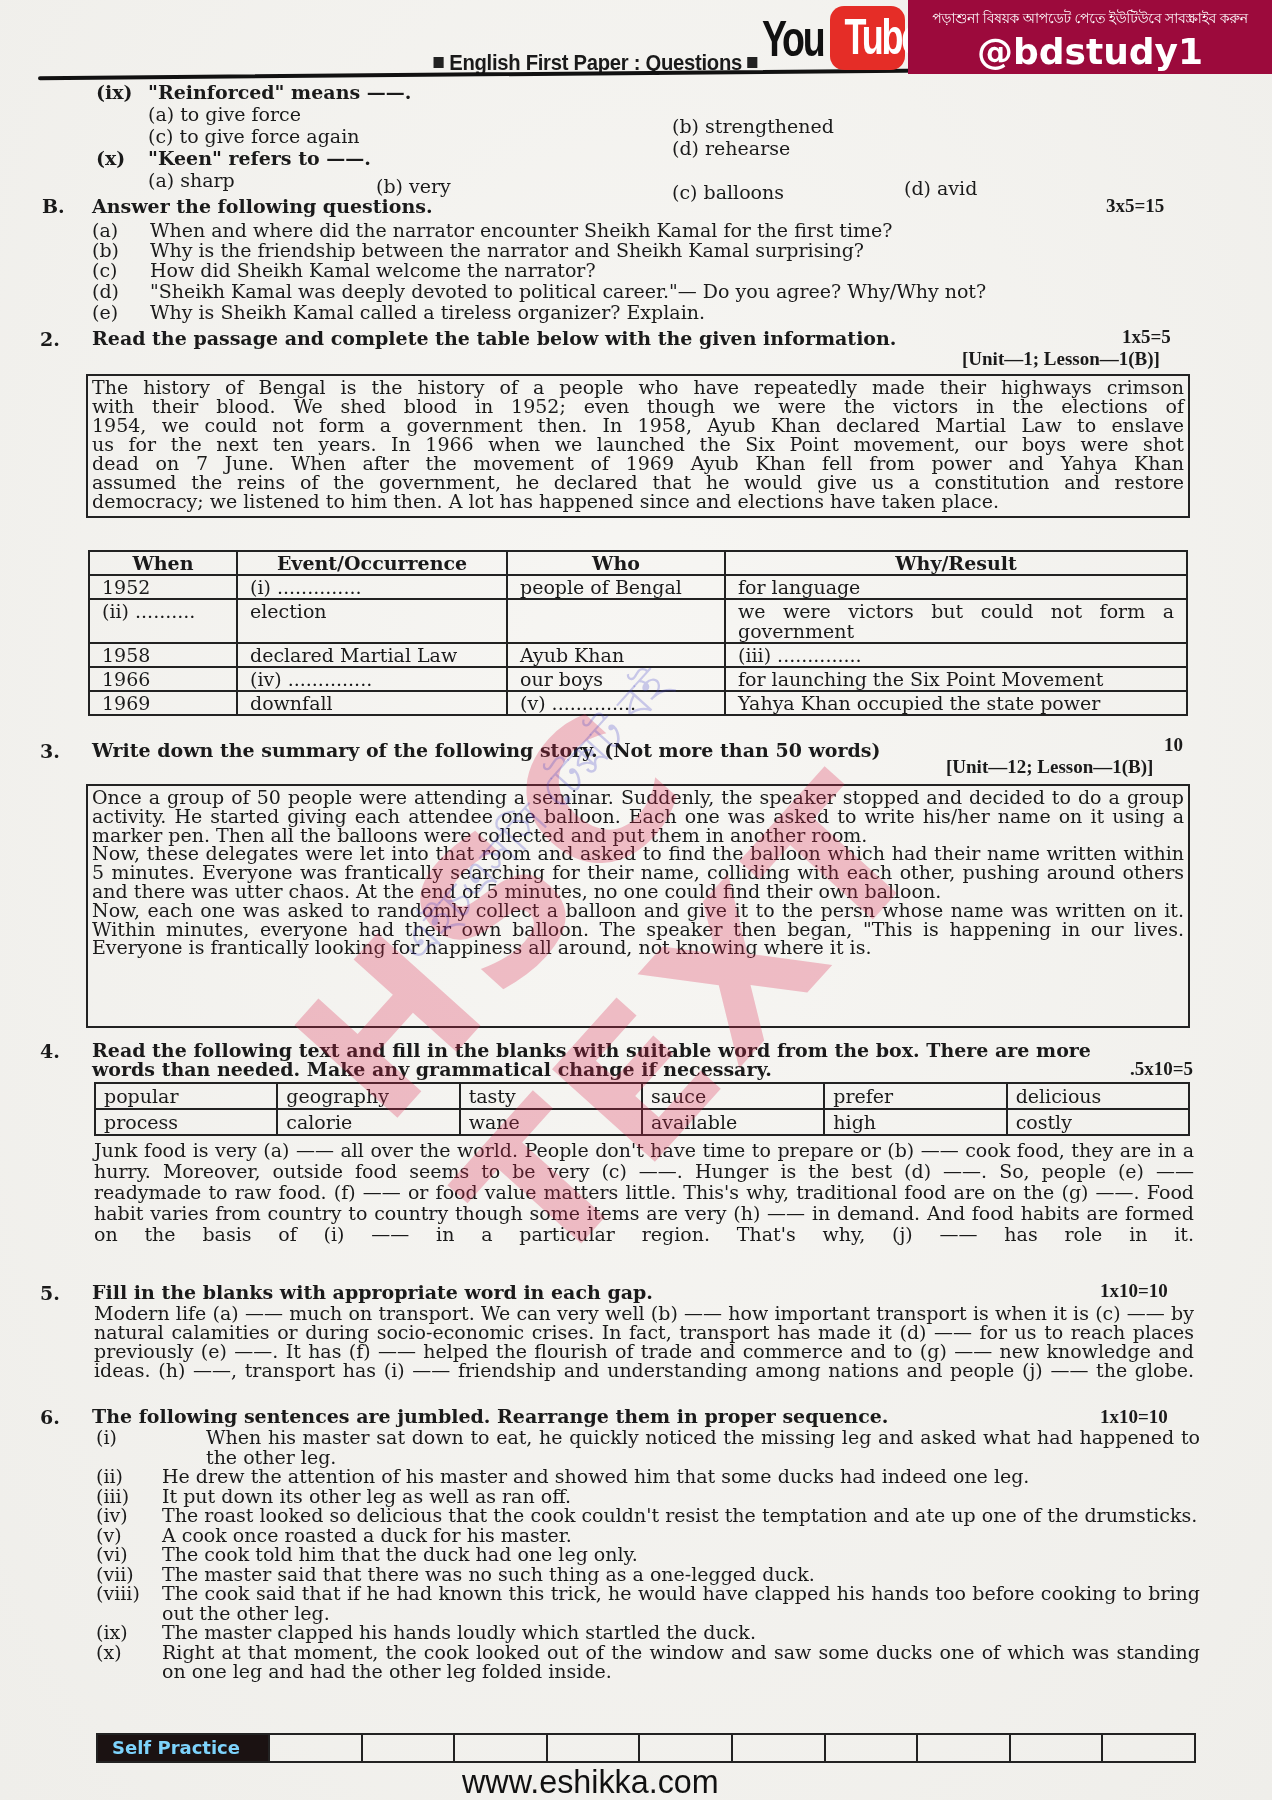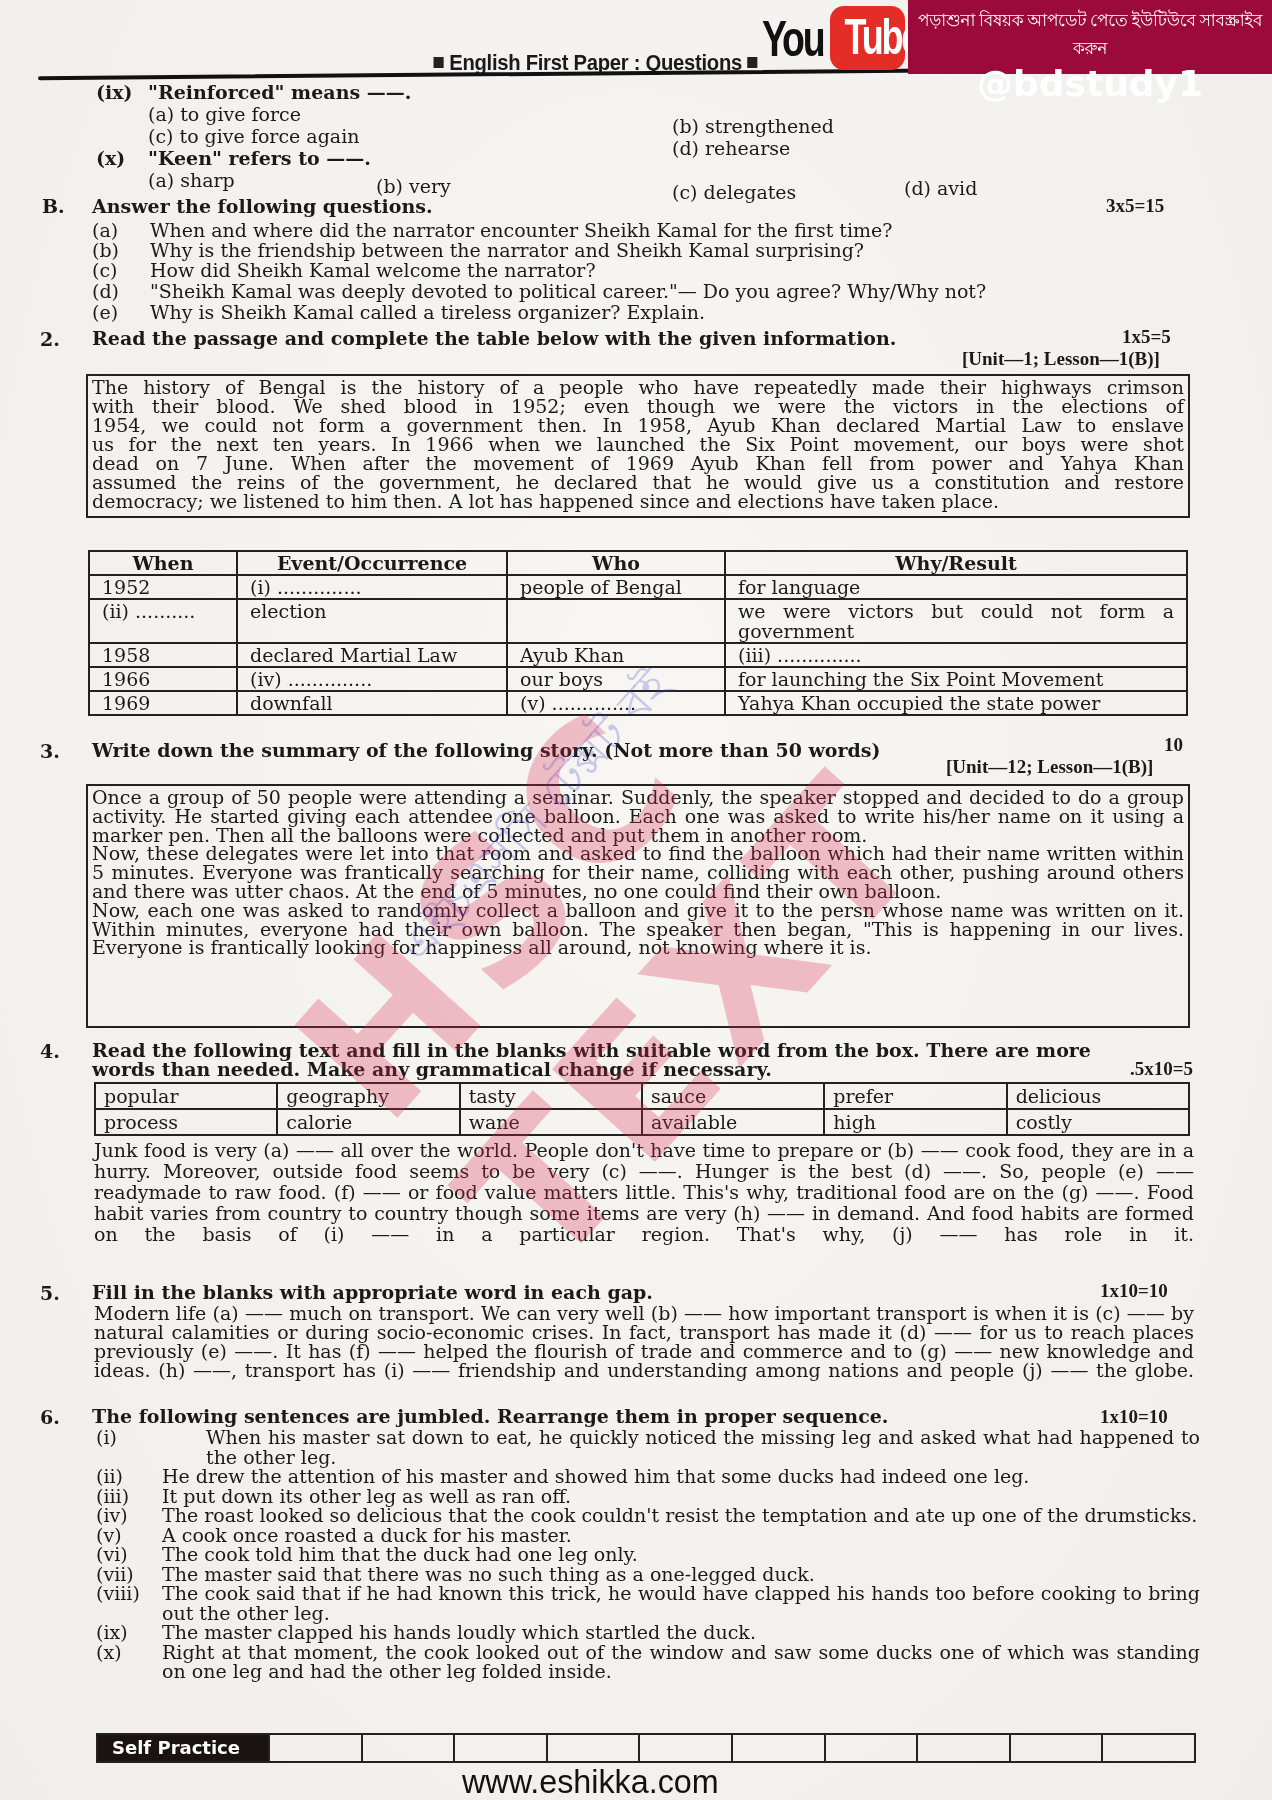--- a/index.html
+++ b/index.html
@@ -15,21 +15,21 @@
   .hdr-rule { position: absolute; left: 38px; top: 71px; width: 1200px; height: 4px; background: #111;
     border-radius: 3px; transform: rotate(-0.5deg); }
 
   .yt-you { position: absolute; left: 762px; top: 10px; font-family: "Liberation Sans", sans-serif;
     font-weight: bold; font-size: 50px; letter-spacing: -3px; color: #111; transform: scaleX(0.75); transform-origin: left; }
   .yt-tube { position: absolute; left: 830px; top: 6px; width: 75px; height: 64px; background: #e52d27;
     border-radius: 14px; color: #fff; font-family: "Liberation Sans", sans-serif; font-weight: bold;
     font-size: 50px; letter-spacing: -3px; text-align: center; line-height: 62px; }
   .yt-tube span { display: inline-block; transform: scaleX(0.72); }
   .banner { position: absolute; left: 908px; top: 0; width: 364px; height: 74px; background: #9c0a3c; color: #fff; text-align: center; }
-  .banner .bn { font-family: Liberation Serif, serif; font-size: 17px; padding-top: 7px; letter-spacing: -0.3px; }
+  .banner .bn { font-family: Liberation Sans, sans-serif; font-size: 14px; padding-top: 7px; letter-spacing: -0.3px; }
   .banner .handle { font-family: "DejaVu Sans", sans-serif; font-weight: bold; font-size: 36px; line-height: 42px; }
 
   
   .ln { position: absolute; font-size: 19px; line-height: 20px; white-space: nowrap; }
   .b { font-weight: bold; }
   .num { position: absolute; font-weight: bold; font-size: 19px; }
   .mark { position: absolute; font-weight: bold; font-size: 19px; font-family: "Liberation Serif", serif; }
   .lbl { display: inline-block; width: 58px; }
 
   
@@ -52,21 +52,21 @@
 
   
   .wm { position: absolute; left: 250px; top: 560px; font-family: "DejaVu Sans", sans-serif; font-weight: bold;
     font-size: 190px; color: rgba(220, 40, 80, 0.28); transform: rotate(-48deg); transform-origin: center;
     pointer-events: none; letter-spacing: 10px; }
   .wm2 { position: absolute; left: 350px; top: 780px; font-family: "DejaVu Sans", sans-serif; font-size: 46px;
     color: rgba(60, 60, 200, 0.25); transform: rotate(-48deg); pointer-events: none; }
 
   
   .sp { position: absolute; left: 96px; top: 1733px; width: 1100px; height: 30px; display: flex; border: 2px solid #222; }
-  .sp .sp-label { width: 170px; background: #1b1212; color: #ffffff; font-family: "DejaVu Sans", sans-serif; font-weight: bold;
+  .sp .sp-label { width: 170px; background: #1b1212; color: #7dd3fc; font-family: "DejaVu Sans", sans-serif; font-weight: bold;
     font-size: 18px; line-height: 26px; padding-left: 14px; }
   .sp .sp-box { flex: 1; border-left: 2px solid #222; }
   .site { position: absolute; left: 462px; top: 1762px; font-family: "Liberation Sans", sans-serif; font-size: 34px; color: #111; transform: scaleX(0.95); transform-origin: left; }
 </style>
 </head>
 <body>
 
 <div class="page">
 
   <div class="hdr-title"><span class="sq"></span><span>English First Paper : Questions</span><span class="sq"></span></div>
@@ -83,21 +83,21 @@
   <div class="ln b" style="left:148px;top:82px;">"Reinforced" means ——.</div>
   <div class="ln" style="left:148px;top:104px;">(a) to give force</div>
   <div class="ln" style="left:672px;top:116px;">(b) strengthened</div>
   <div class="ln" style="left:148px;top:126px;">(c) to give force again</div>
   <div class="ln" style="left:672px;top:138px;">(d) rehearse</div>
 
   <div class="ln b" style="left:96px;top:148px;">(x)</div>
   <div class="ln b" style="left:148px;top:148px;">"Keen" refers to ——.</div>
   <div class="ln" style="left:148px;top:170px;">(a) sharp</div>
   <div class="ln" style="left:376px;top:176px;">(b) very</div>
-  <div class="ln" style="left:672px;top:182px;">(c) delegates</div>
+  <div class="ln" style="left:672px;top:182px;">(c) balloons</div>
   <div class="ln" style="left:904px;top:178px;">(d) avid</div>
 
   <div class="num" style="left:42px;top:195px;">B.</div>
   <div class="ln b" style="left:92px;top:196px;">Answer the following questions.</div>
   <div class="mark" style="left:1106px;top:195px;">3x5=15</div>
 
   <div class="ln" style="left:92px;top:220px;"><span class="lbl">(a)</span><span>When and where did the narrator encounter Sheikh Kamal for the first time?</span></div>
   <div class="ln" style="left:92px;top:240px;"><span class="lbl">(b)</span><span>Why is the friendship between the narrator and Sheikh Kamal surprising?</span></div>
   <div class="ln" style="left:92px;top:260px;"><span class="lbl">(c)</span><span>How did Sheikh Kamal welcome the narrator?</span></div>
   <div class="ln" style="left:92px;top:281px;"><span class="lbl">(d)</span><span>"Sheikh Kamal was deeply devoted to political career."— Do you agree? Why/Why not?</span></div>

